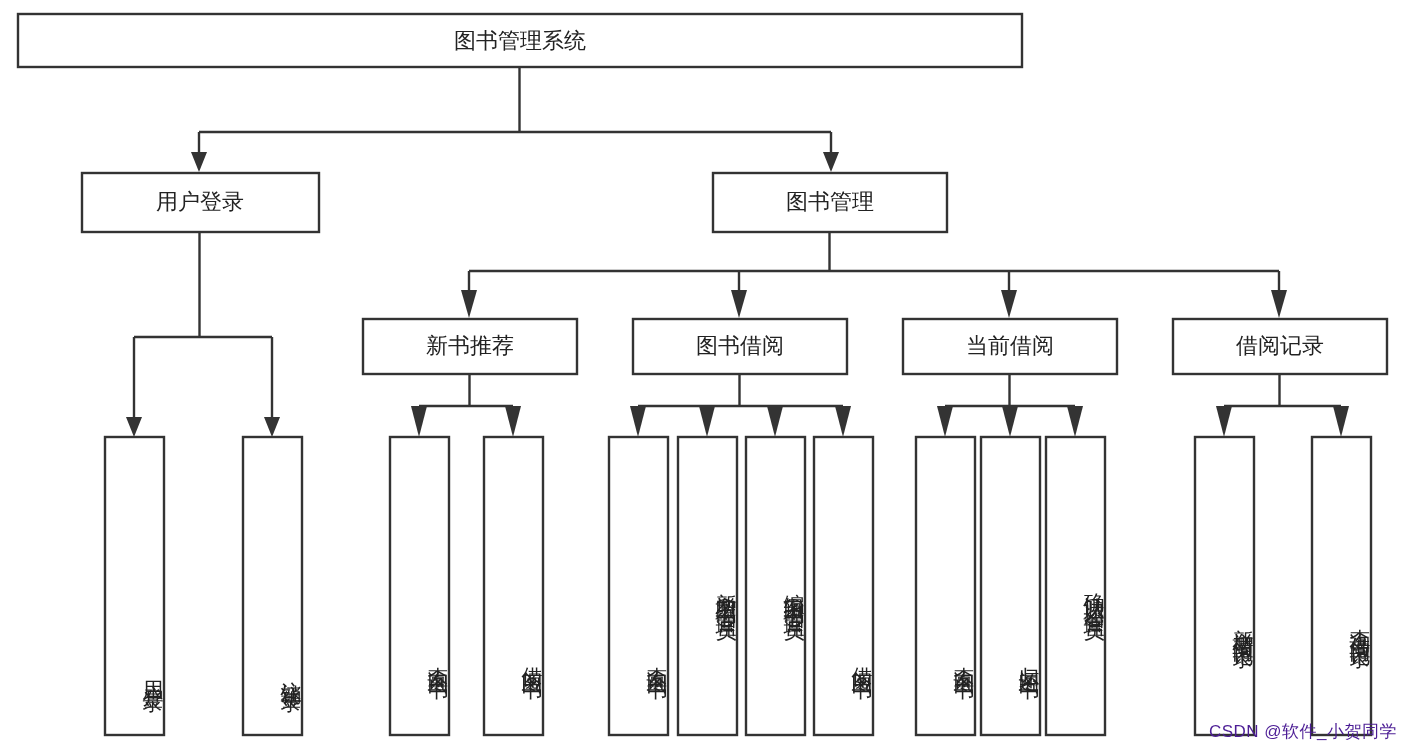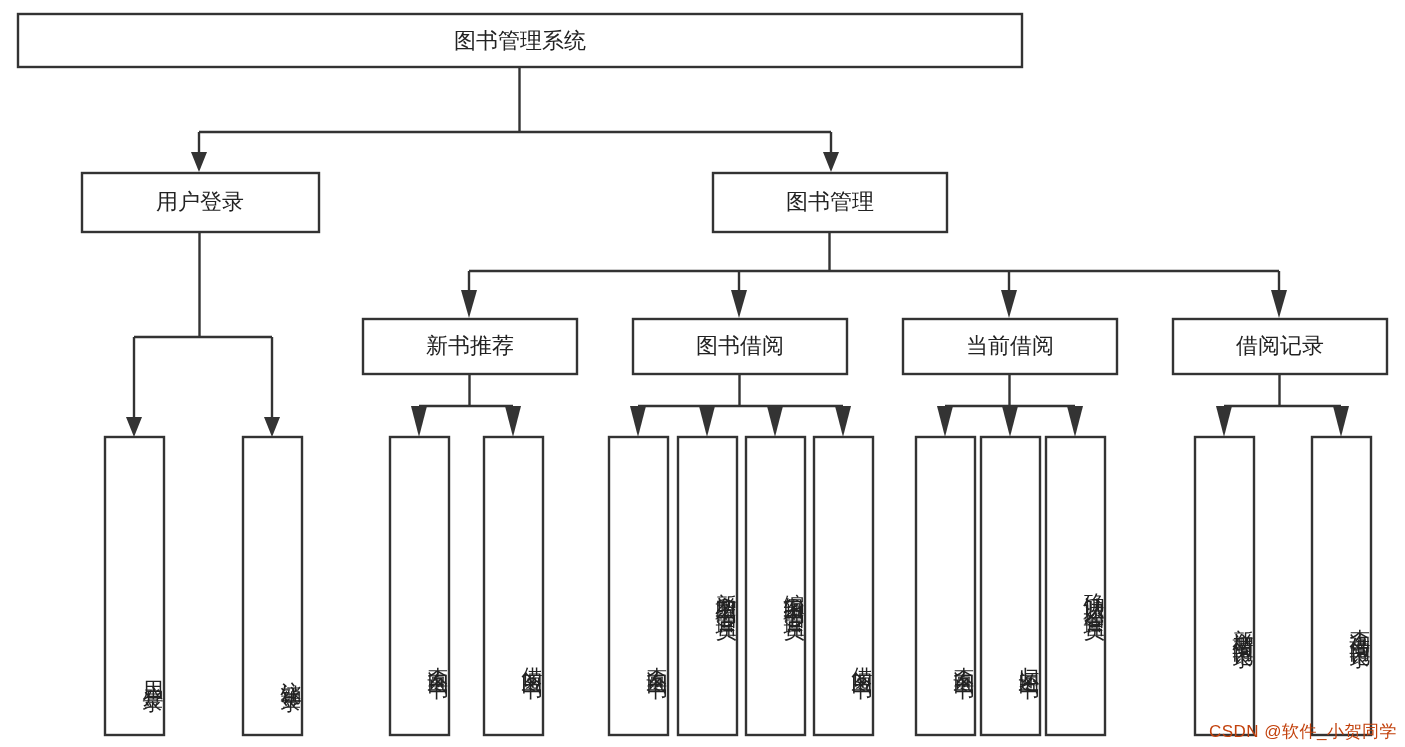--- a/index.html
+++ b/index.html
@@ -63,21 +63,21 @@
     align-items: flex-start;
     justify-content: center;
     pointer-events: none;
   }
   .watermark {
     position: absolute;
     right: 8px;
     bottom: 4px;
     font-family: "Liberation Sans", "DejaVu Sans", sans-serif;
     font-size: 17px;
-    color: #c2410c;
+    color: #4c1d95;
     letter-spacing: 0.5px;
     white-space: nowrap;
   }
 </style>
 </head>
 <body>
 
 <div id="diagram-root">
 
   <svg id="tree-svg" viewBox="0 0 1405 747">

